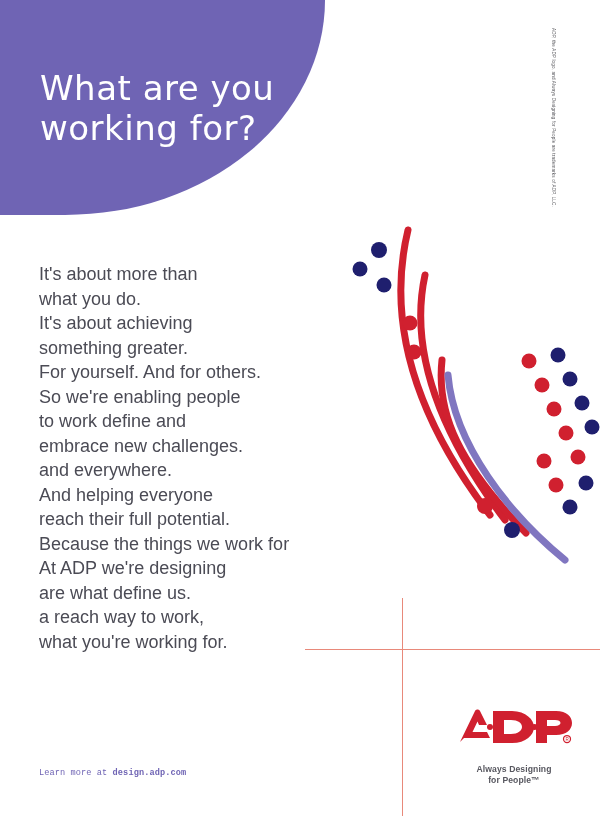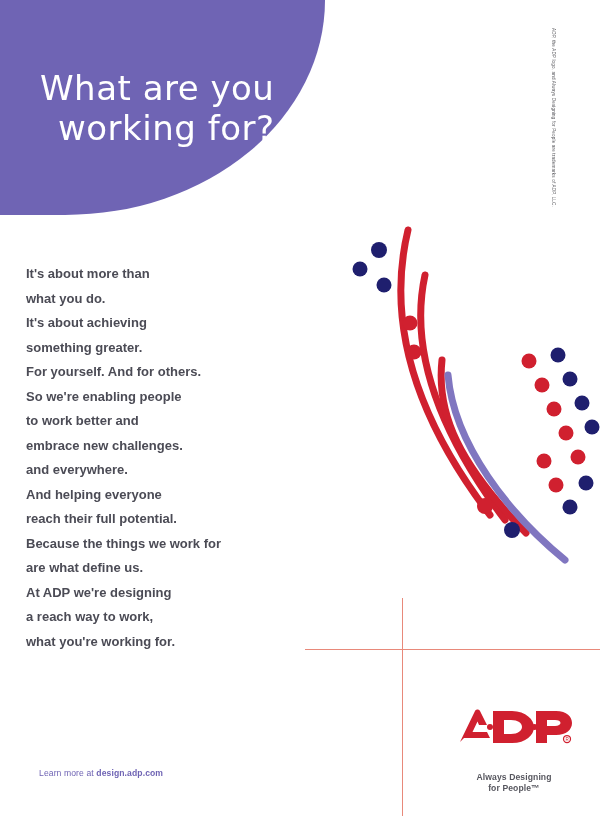--- a/index.html
+++ b/index.html
@@ -30,59 +30,59 @@
     top: 68px;
     left: 40px;
     width: 270px;
     color: #ffffff;
     font-size: 34px;
     line-height: 40px;
     font-weight: 400;
     letter-spacing: 0.5px;
     font-family: "DejaVu Sans", sans-serif;
   }
-  .headline .l2 { display: block; margin-left: 18px; }
+  .headline .l2 { display: block; }
 
   
   .side-legal {
     position: absolute;
     top: 28px;
     left: 556px;
     width: 230px;
     transform: rotate(90deg);
     transform-origin: 0 0;
     font-size: 4.6px;
     letter-spacing: 0.15px;
     color: #55555a;
     white-space: nowrap;
     font-family: "Liberation Sans", sans-serif;
   }
 
   
   .body-copy {
     position: absolute;
     top: 262px;
-    left: 26px;
+    left: 39px;
     width: 240px;
     color: #4b4b55;
-    font-size: 13px;
+    font-size: 18px;
     line-height: 24.5px;
     font-family: "Liberation Sans", sans-serif;
-    font-weight: bold;
   }
   .body-copy .line { display: block; white-space: nowrap; }
 
   
   .learn-more {
     position: absolute;
     left: 39px;
     top: 768px;
     font-size: 8.6px;
     color: #6f64b4;
     letter-spacing: 0.1px;
+    font-family: Liberation Mono, monospace;
   }
   .learn-more .url { font-weight: bold; }
 
   
   .cross-v {
     position: absolute;
     left: 402px;
     top: 598px;
     width: 1px;
     height: 218px;
@@ -108,21 +108,21 @@
 
   
   .logo-wrap {
     position: absolute;
     left: 456px;
     top: 706px;
     width: 116px;
     text-align: center;
   }
   .logo-tag {
-    margin-top: 20px;
+    margin-top: 12px;
     font-size: 8.6px;
     line-height: 11px;
     color: #57575f;
     font-weight: bold;
     letter-spacing: 0.1px;
   }
   .logo-tag span { display: block; }
 </style>
 </head>
 <body>
@@ -136,28 +136,28 @@
 
 <div class="side-legal">ADP, the ADP logo, and Always Designing for People are trademarks of ADP, LLC.</div>
 
 <div class="body-copy">
   <span class="line">It's about more than</span>
   <span class="line">what you do.</span>
   <span class="line">It's about achieving</span>
   <span class="line">something greater.</span>
   <span class="line">For yourself. And for others.</span>
   <span class="line">So we're enabling people</span>
-  <span class="line">to work better and</span>
+  <span class="line">to work define and</span>
   <span class="line">embrace new challenges.</span>
   <span class="line">and everywhere.</span>
   <span class="line">And helping everyone</span>
   <span class="line">reach their full potential.</span>
   <span class="line">Because the things we work for</span>
+  <span class="line">At ADP we're designing</span>
   <span class="line">are what define us.</span>
-  <span class="line">At ADP we're designing</span>
   <span class="line">a reach way to work,</span>
   <span class="line">what you're working for.</span>
 </div>
 
 <div class="cross-v"></div>
 <div class="cross-h"></div>
 
 <div class="art">
   <svg width="270" height="390" viewBox="0 0 270 390" xmlns="http://www.w3.org/2000/svg">
 

